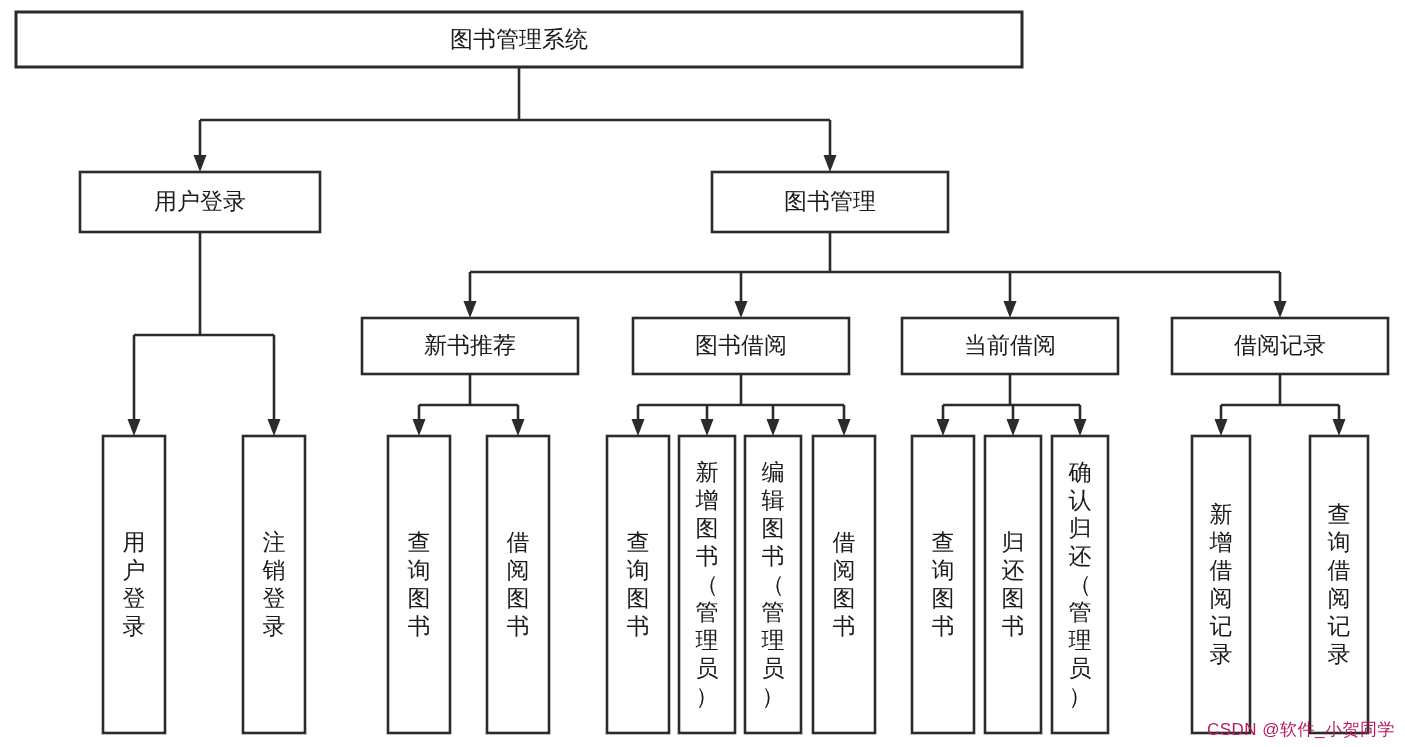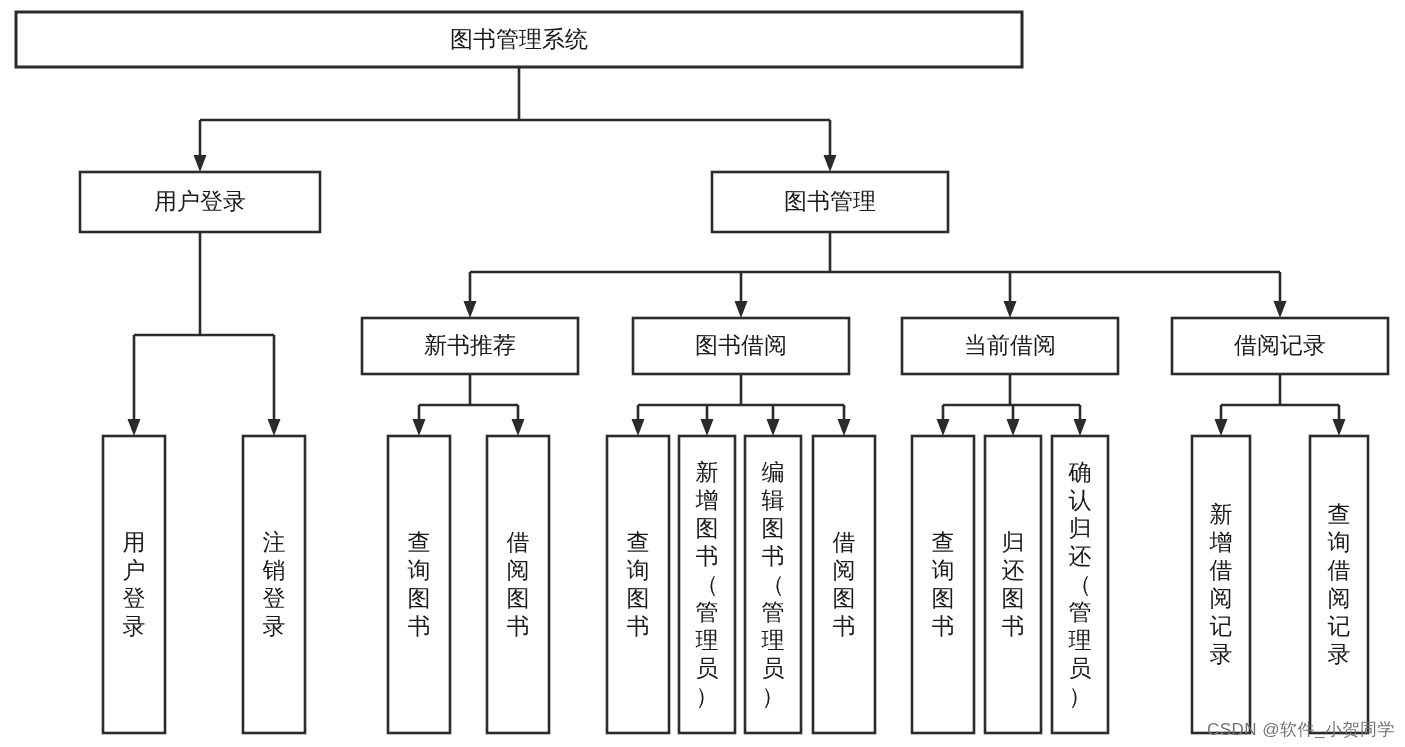--- a/index.html
+++ b/index.html
@@ -58,21 +58,21 @@
     font-size: 23px;
     fill: #1a1a1a;
     text-anchor: middle;
   }
   .watermark {
     position: absolute;
     right: 10px;
     bottom: 6px;
     font-family: "Liberation Sans", "DejaVu Sans", sans-serif;
     font-size: 17px;
-    color: #737373;
+    color: #be185d;
     letter-spacing: 0.5px;
     white-space: nowrap;
     user-select: none;
   }
 </style>
 </head>
 <body>
 
 <div id="diagram-root">
   <svg class="flow" viewBox="0 0 1405 747" xmlns="http://www.w3.org/2000/svg">

